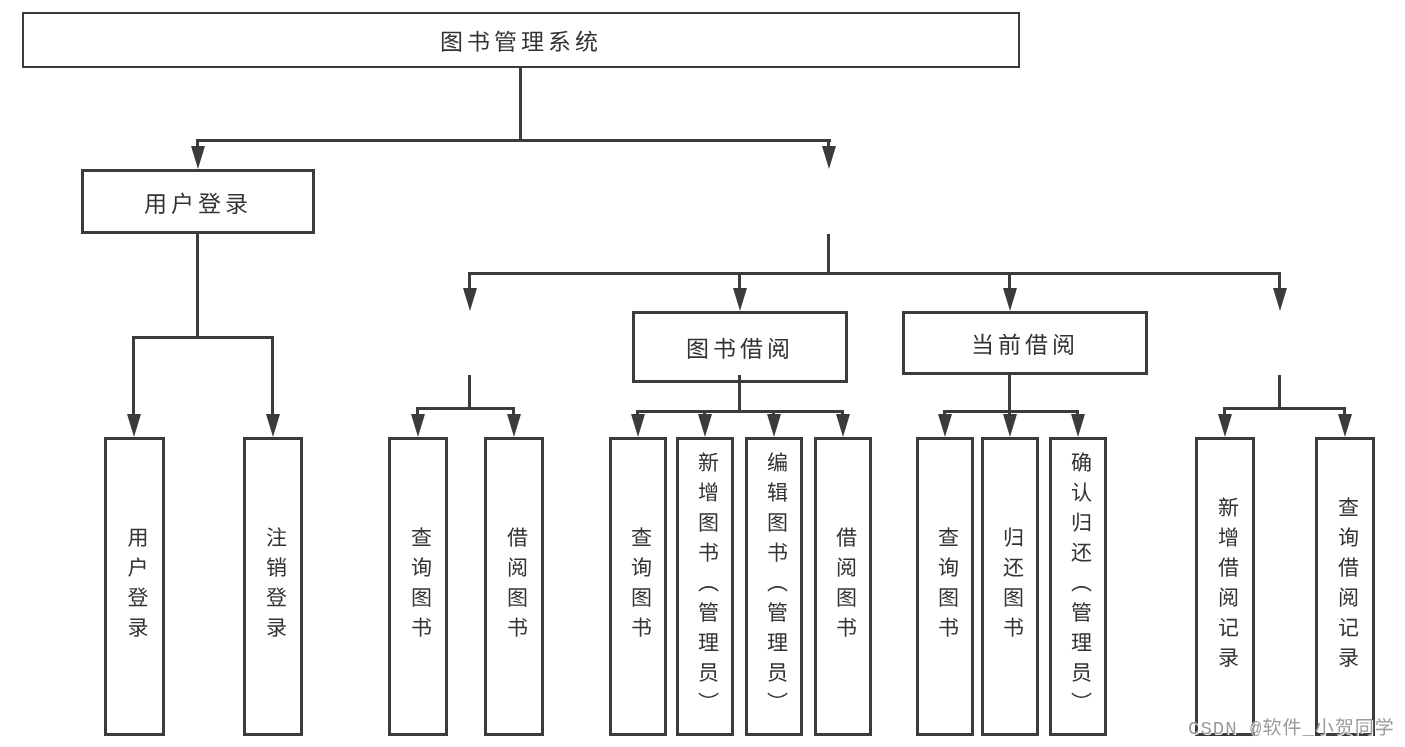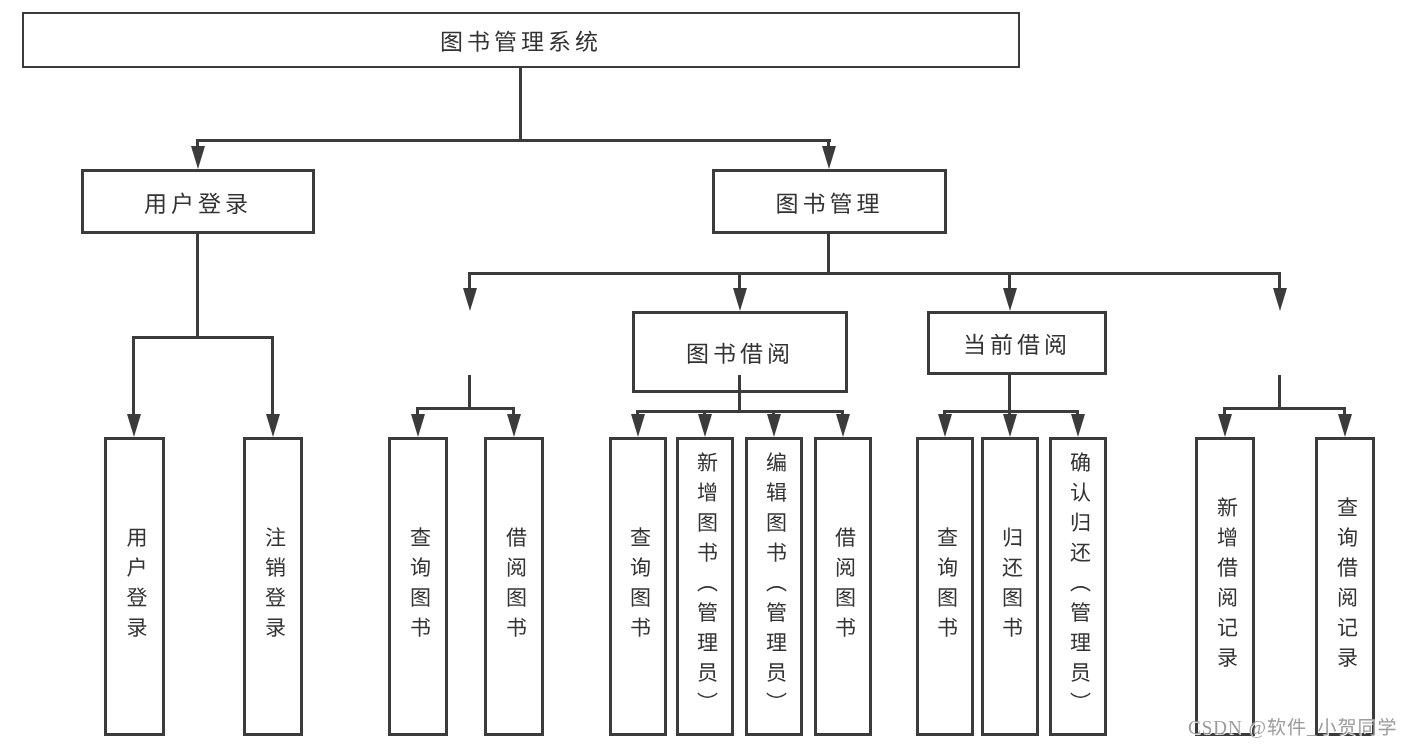--- a/index.html
+++ b/index.html
@@ -2,21 +2,21 @@
 <html lang="zh-CN"><head>
 <meta charset="utf-8">
 <style>
   html, body { margin: 0; padding: 0; background: #ffffff; }
   .canvas {
     position: relative;
     width: 1405px;
     height: 747px;
     background: #ffffff;
     overflow: hidden;
-    font-family: Liberation Serif, serif;
+    font-family: Liberation Mono, monospace;
     color: #333333;
   }
   
   .box {
     position: absolute;
     box-sizing: border-box;
     border: 3px solid #3b3b3b;
     background: #ffffff;
     display: flex;
     align-items: center;
@@ -76,46 +76,43 @@
   <div class="line hline" style="left:196px; top:139px; width:635px;"></div>
 
   <div class="line vline" style="left:196px; top:139px; height:7px;"></div>
   <div class="arrowhead" style="left:191px; top:146px;"></div>
   <div class="line vline" style="left:827px; top:139px; height:7px;"></div>
   <div class="arrowhead" style="left:822px; top:146px;"></div>
 
   <div class="box" style="left:81px; top:169px; width:234px; height:65px;">
     <span class="hlabel">用户登录</span>
   </div>
-  <div class="box" style="left:712px; top:169px; width:235px; height:65px;">
-    <span class="hlabel">图书管理</span>
-  </div>
 
   <div class="line vline" style="left:196px; top:234px; height:102px;"></div>
   <div class="line hline" style="left:132px; top:336px; width:142px;"></div>
   <div class="line vline" style="left:132px; top:336px; height:78px;"></div>
   <div class="arrowhead" style="left:127px; top:414px;"></div>
   <div class="line vline" style="left:271px; top:336px; height:78px;"></div>
   <div class="arrowhead" style="left:266px; top:414px;"></div>
 
   <div class="line vline" style="left:827px; top:234px; height:38px;"></div>
   <div class="line hline" style="left:468px; top:272px; width:813px;"></div>
   <div class="line vline" style="left:468px; top:272px; height:16px;"></div>
   <div class="arrowhead" style="left:463px; top:288px;"></div>
   <div class="line vline" style="left:738px; top:272px; height:16px;"></div>
   <div class="arrowhead" style="left:733px; top:288px;"></div>
   <div class="line vline" style="left:1008px; top:272px; height:16px;"></div>
   <div class="arrowhead" style="left:1003px; top:288px;"></div>
   <div class="line vline" style="left:1278px; top:272px; height:16px;"></div>
   <div class="arrowhead" style="left:1273px; top:288px;"></div>
 
-  <div class="box" style="left:632px; top:311px; width:216px; height:82px;">
+  <div class="box" style="left:632px; top:311px; width:216px; height:72px;">
     <span class="hlabel">图书借阅</span>
   </div>
-  <div class="box" style="left:902px; top:311px; width:180px; height:64px;margin-left:25px;">
+  <div class="box" style="left:902px; top:311px; width:246px; height:64px;">
     <span class="hlabel">当前借阅</span>
   </div>
 
   <div class="line vline" style="left:468px; top:375px; height:32px;"></div>
   <div class="line hline" style="left:416px; top:407px; width:99px;"></div>
   <div class="line vline" style="left:416px; top:407px; height:7px;"></div>
   <div class="arrowhead" style="left:411px; top:414px;"></div>
   <div class="line vline" style="left:512px; top:407px; height:7px;"></div>
   <div class="arrowhead" style="left:507px; top:414px;"></div>
 

